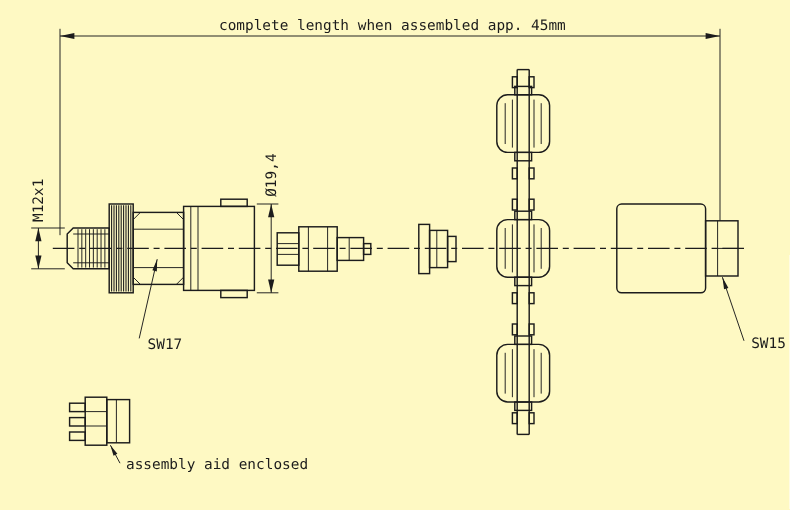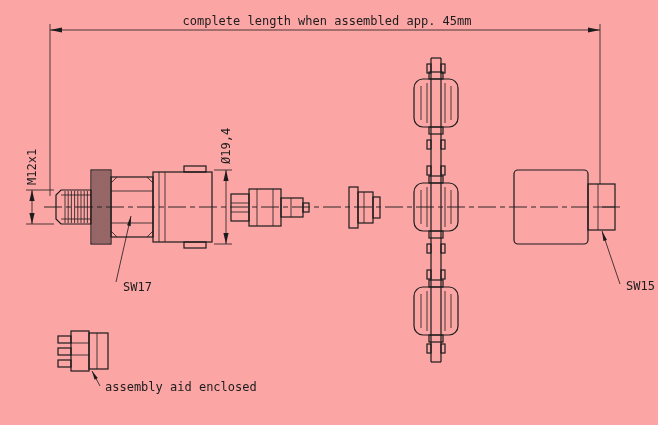--- a/index.html
+++ b/index.html
@@ -4,21 +4,21 @@
 <style>
   html, body {
     margin: 0;
     padding: 0;
     background: #ffffff;
   }
   .canvas {
     position: relative;
     width: 658px;
     height: 425px;
-    background: #fca5a5;
+    background: #fef9c3;
     overflow: hidden;
   }
   svg text {
     font-family: "DejaVu Sans Mono", "Liberation Mono", monospace;
     font-size: 12px;
     fill: #1c1c1c;
   }
   .ol  { fill: none; stroke: #1c1c1c; stroke-width: 1.2; }
   .dl  { fill: none; stroke: #1c1c1c; stroke-width: 0.8; }
   .kn  { fill: none; stroke: #1c1c1c; stroke-width: 0.9; }

